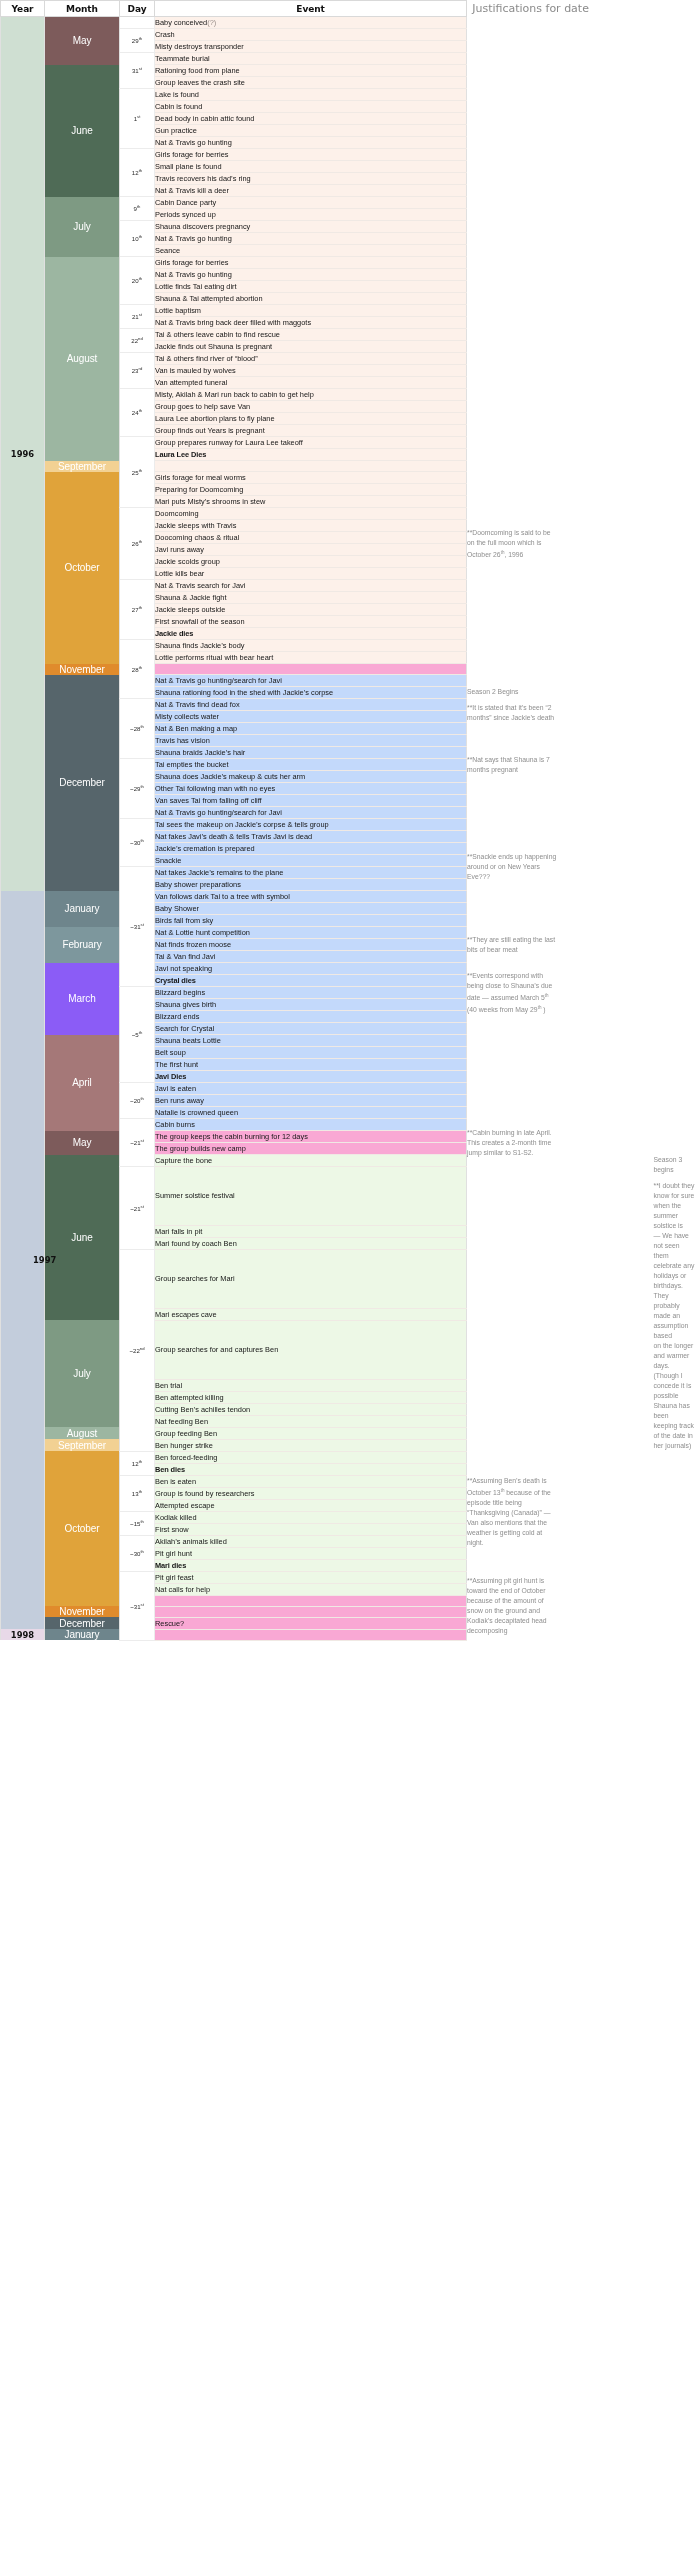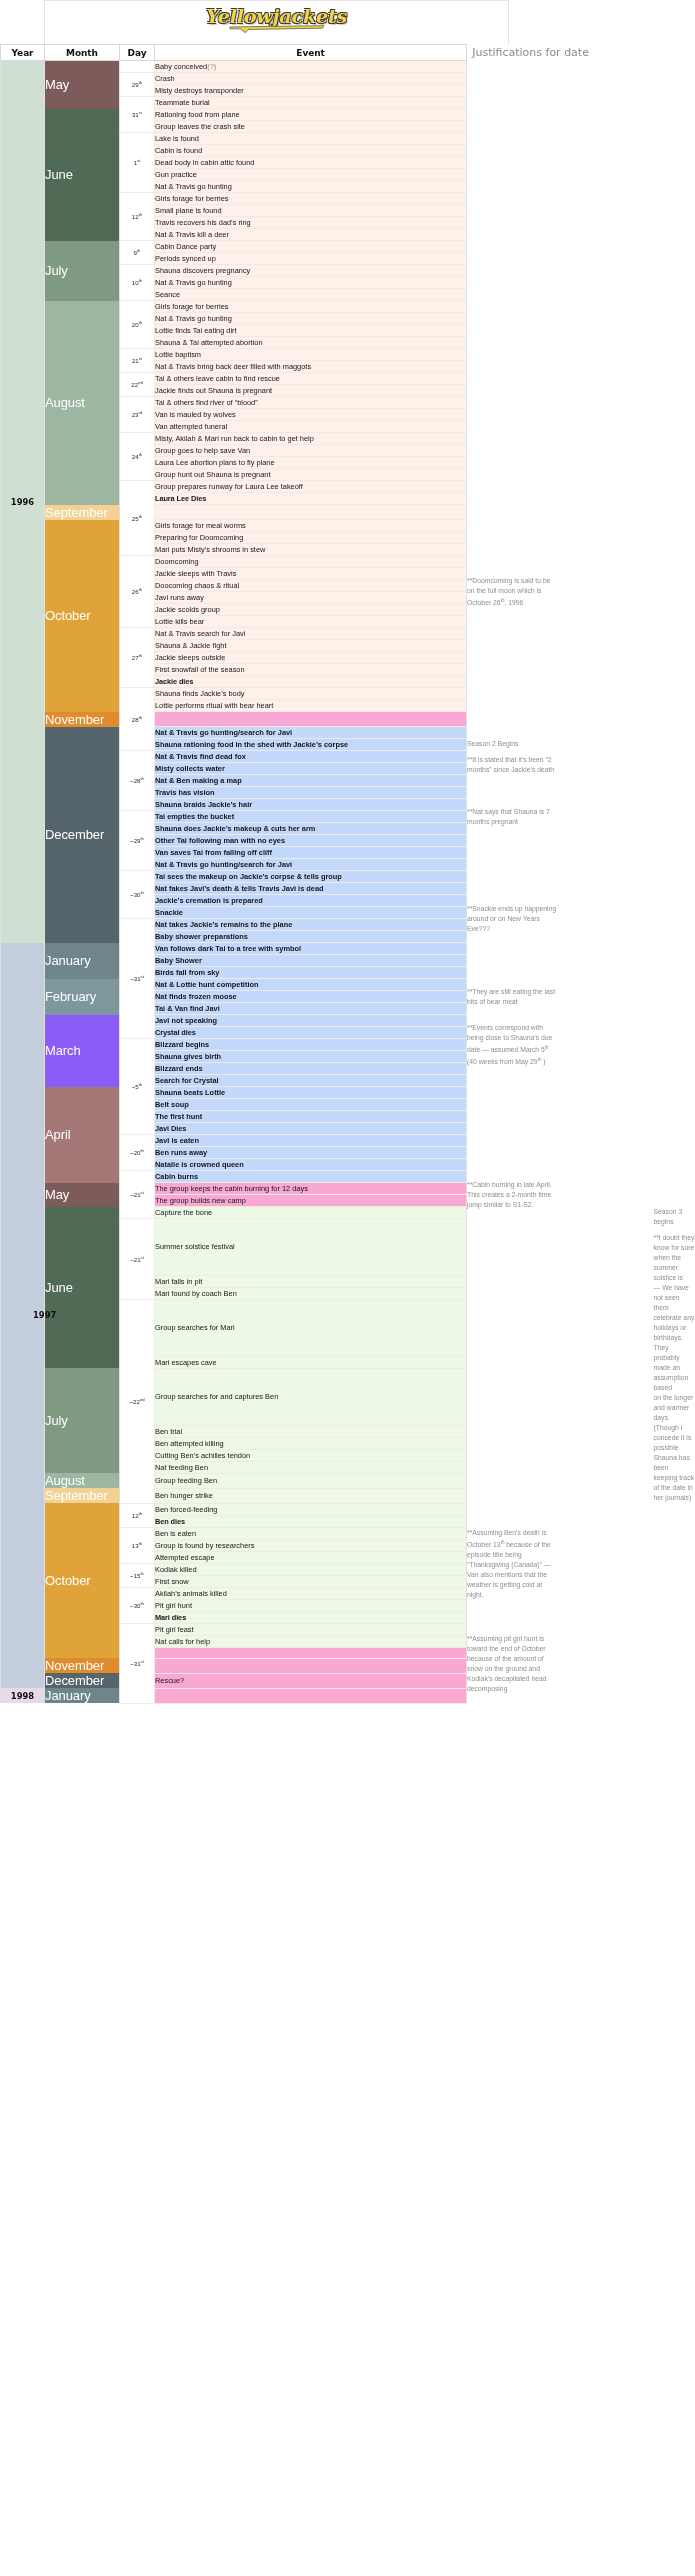--- a/index.html
+++ b/index.html
@@ -104,23 +104,23 @@
     font-family: "DejaVu Sans", sans-serif;
     font-weight: bold;
     font-size: 8.4px;
     color: #111;
     border-left: 0.6px solid #e0e0e0;
     border-right: 0.6px solid #e0e0e0;
   }
 
   
   td.month {
-    text-align: left;
+    text-align: center;
     color: #ffffff;
-    font-size: 13px;
+    font-size: 10px;
     letter-spacing: -0.1px;
     border-right: 0.6px solid #e0e0e0;
   }
 
   
   td.day {
     text-align: center;
     font-size: 6.1px;
     color: #2b2b2b;
     background: #ffffff;
@@ -158,37 +158,29 @@
     vertical-align: top;
     border: none;
     background: #fff;
   }
   td.just sup { font-size: 4.5px; vertical-align: super; }
   td.just .jblock { padding-top: 0.6px; }
   td.just .jspace { height: 6.4px; }
 
   
   .s1 { background: #fdf1ea; }
-  .s2 { background: #c3d9fb; font-weight: bold; }
+  .s2 { background: #c3d9fb; }
   .s3 { background: #edf8e6; }
   .sn { background: #f9a8d4; }
 </style>
 </head>
 <body>
 
 <div id="page">
 
-  <div class="logo-band">
-    <div class="logo">
-      <span class="logo-text">Yellowjackets</span>
-      <svg class="logo-swoosh" width="97" height="9" viewBox="0 0 150 14">
-        <path d="M2 3 L148 1 L146 5 L30 7 L26 12 L18 6 L2 6 Z" fill="#F2D346" stroke="#3a3a3a" stroke-width="1"></path>
-      </svg>
-    </div>
-  </div>
 
   <table class="tl">
     <colgroup>
       <col class="c-year">
       <col class="c-month">
       <col class="c-day">
       <col class="c-event">
       <col class="c-just">
     </colgroup>
     <thead>
@@ -314,21 +306,21 @@
           <td class="day" rowspan="4">24<sup>th</sup></td>
           <td class="event s1">Misty, Akilah &amp; Mari run back to cabin to get help</td>
         </tr>
         <tr>
           <td class="event s1">Group goes to help save Van</td>
         </tr>
         <tr>
           <td class="event s1">Laura Lee abortion plans to fly plane</td>
         </tr>
         <tr>
-          <td class="event s1">Group hunt out Shauna is pregnant</td>
+          <td class="event s1">Group finds out Years is pregnant</td>
         </tr>
         <tr>
           <td class="day" rowspan="6">25<sup>th</sup></td>
           <td class="event s1">Group prepares runway for Laura Lee takeoff</td>
         </tr>
         <tr>
           <td class="event s1 death">Laura Lee Dies</td>
         </tr>
         <tr>
           <td class="month" rowspan="1" style="background: rgb(242, 209, 147);">September</td>

